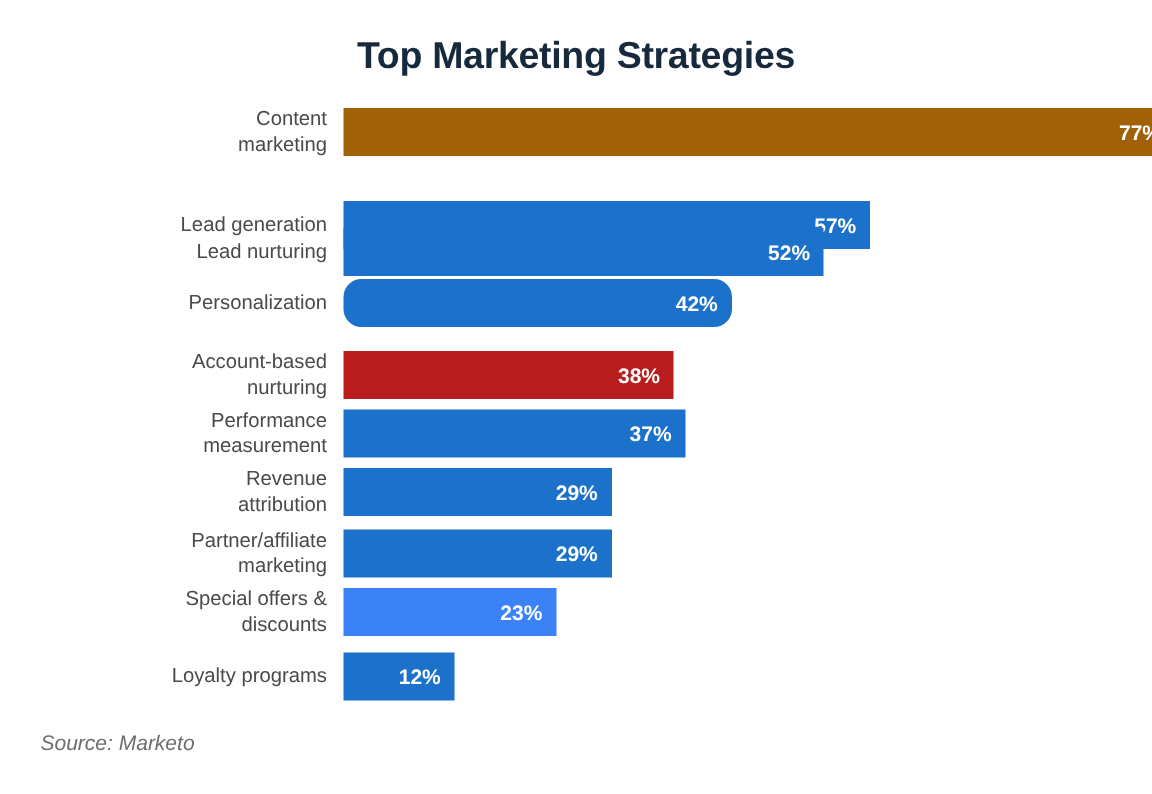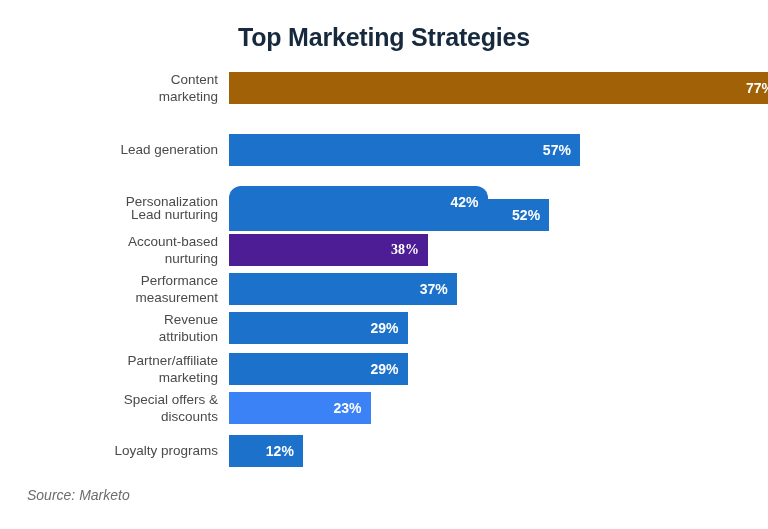--- a/index.html
+++ b/index.html
@@ -129,41 +129,41 @@
         </div>
       </div>
       <div class="bar-row" style="top: 47px; margin-top: 21px;">
         <div class="cat-label">Lead generation</div>
         <div class="bar-track">
           <div class="bar" style="width: 350.883px; background: rgb(28, 114, 203);">
             <span class="bar-value">57%</span>
           </div>
         </div>
       </div>
-      <div class="bar-row" style="top: 86px; margin-top: 47px;">
+      <div class="bar-row" style="top: 86px;">
         <div class="cat-label">Lead nurturing</div>
         <div class="bar-track">
           <div class="bar" style="width: 320.104px; background: rgb(28, 114, 203);">
             <span class="bar-value">52%</span>
           </div>
         </div>
       </div>
       <div class="bar-row" style="top: 120px;">
         <div class="cat-label">Personalization</div>
         <div class="bar-track">
           <div class="bar" style="width: 258.545px; background: rgb(28, 114, 203); border-radius: 12px;">
             <span class="bar-value">42%</span>
           </div>
         </div>
       </div>
       <div class="bar-row" style="top: 168px;">
         <div class="cat-label">Account-based
 nurturing</div>
         <div class="bar-track">
-          <div class="bar" style="width: 199px; background: #4c1d95; font-family: Liberation Serif, serif;">
+          <div class="bar" style="width: 220px; background: #b91c1c;">
             <span class="bar-value">38%</span>
           </div>
         </div>
       </div>
       <div class="bar-row" style="top: 207px; text-decoration: underline;">
         <div class="cat-label">Performance
 measurement</div>
         <div class="bar-track">
           <div class="bar" style="width: 227.766px; background: rgb(28, 114, 203);">
             <span class="bar-value">37%</span>

